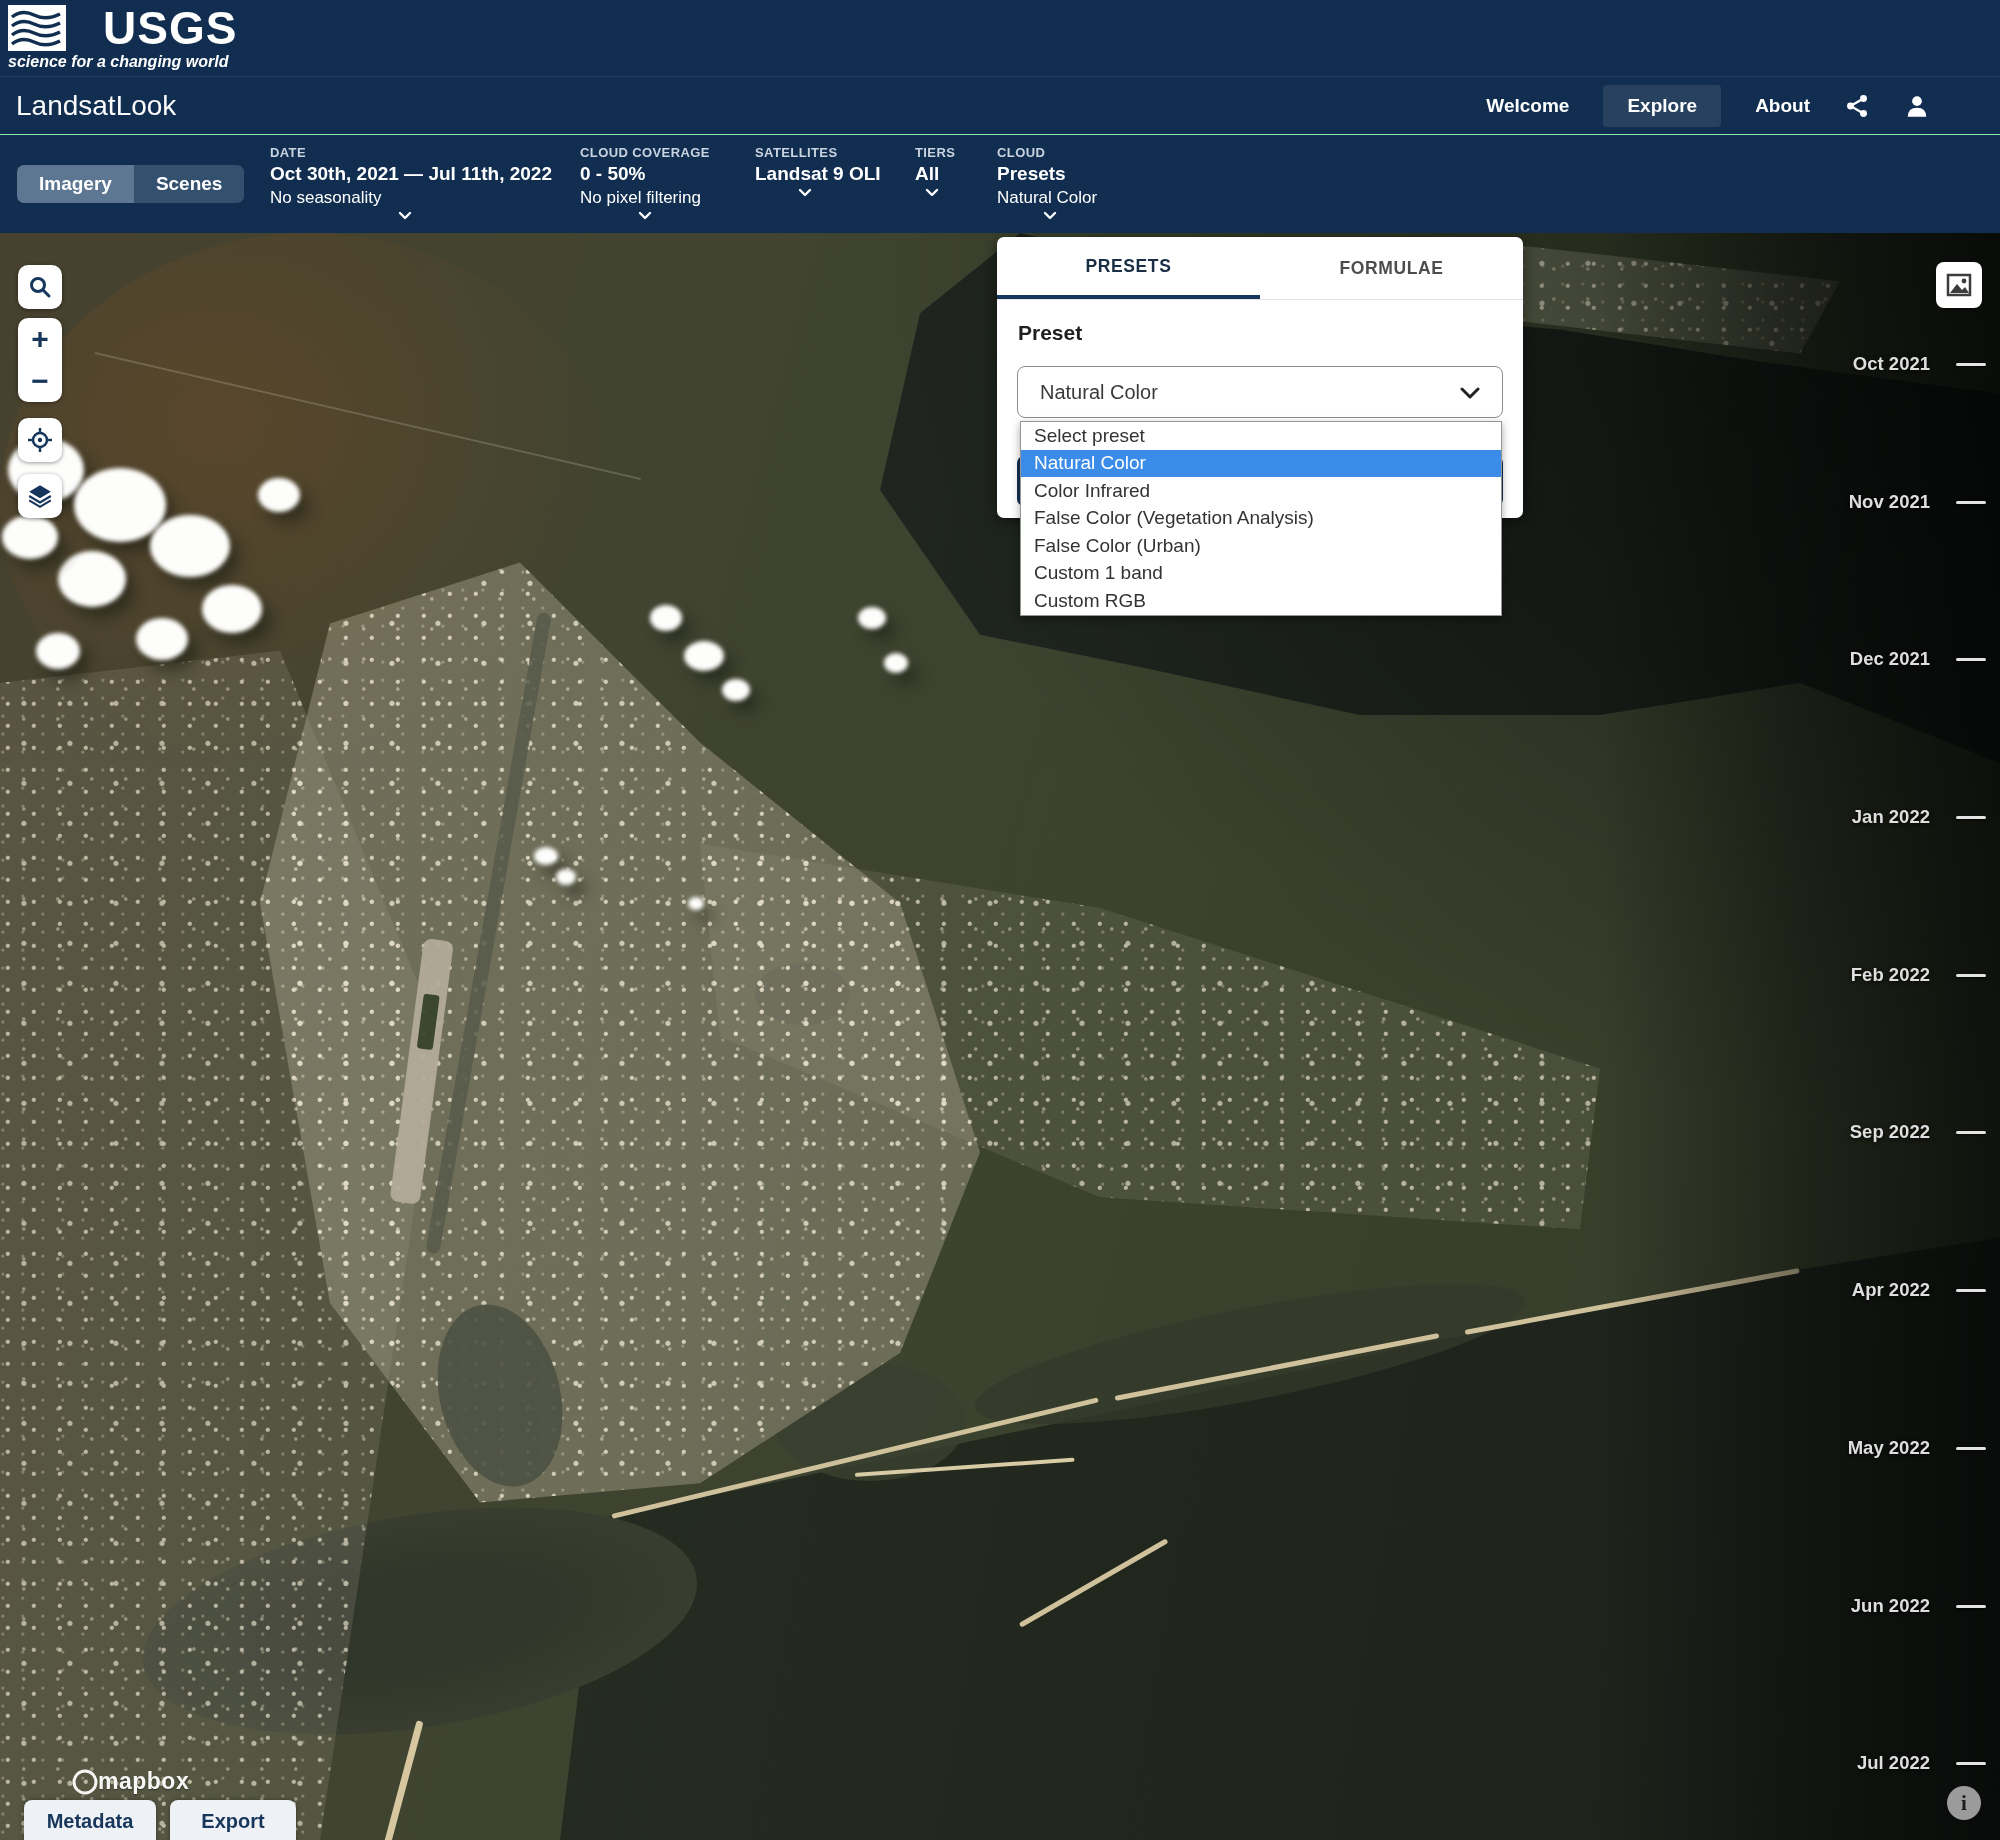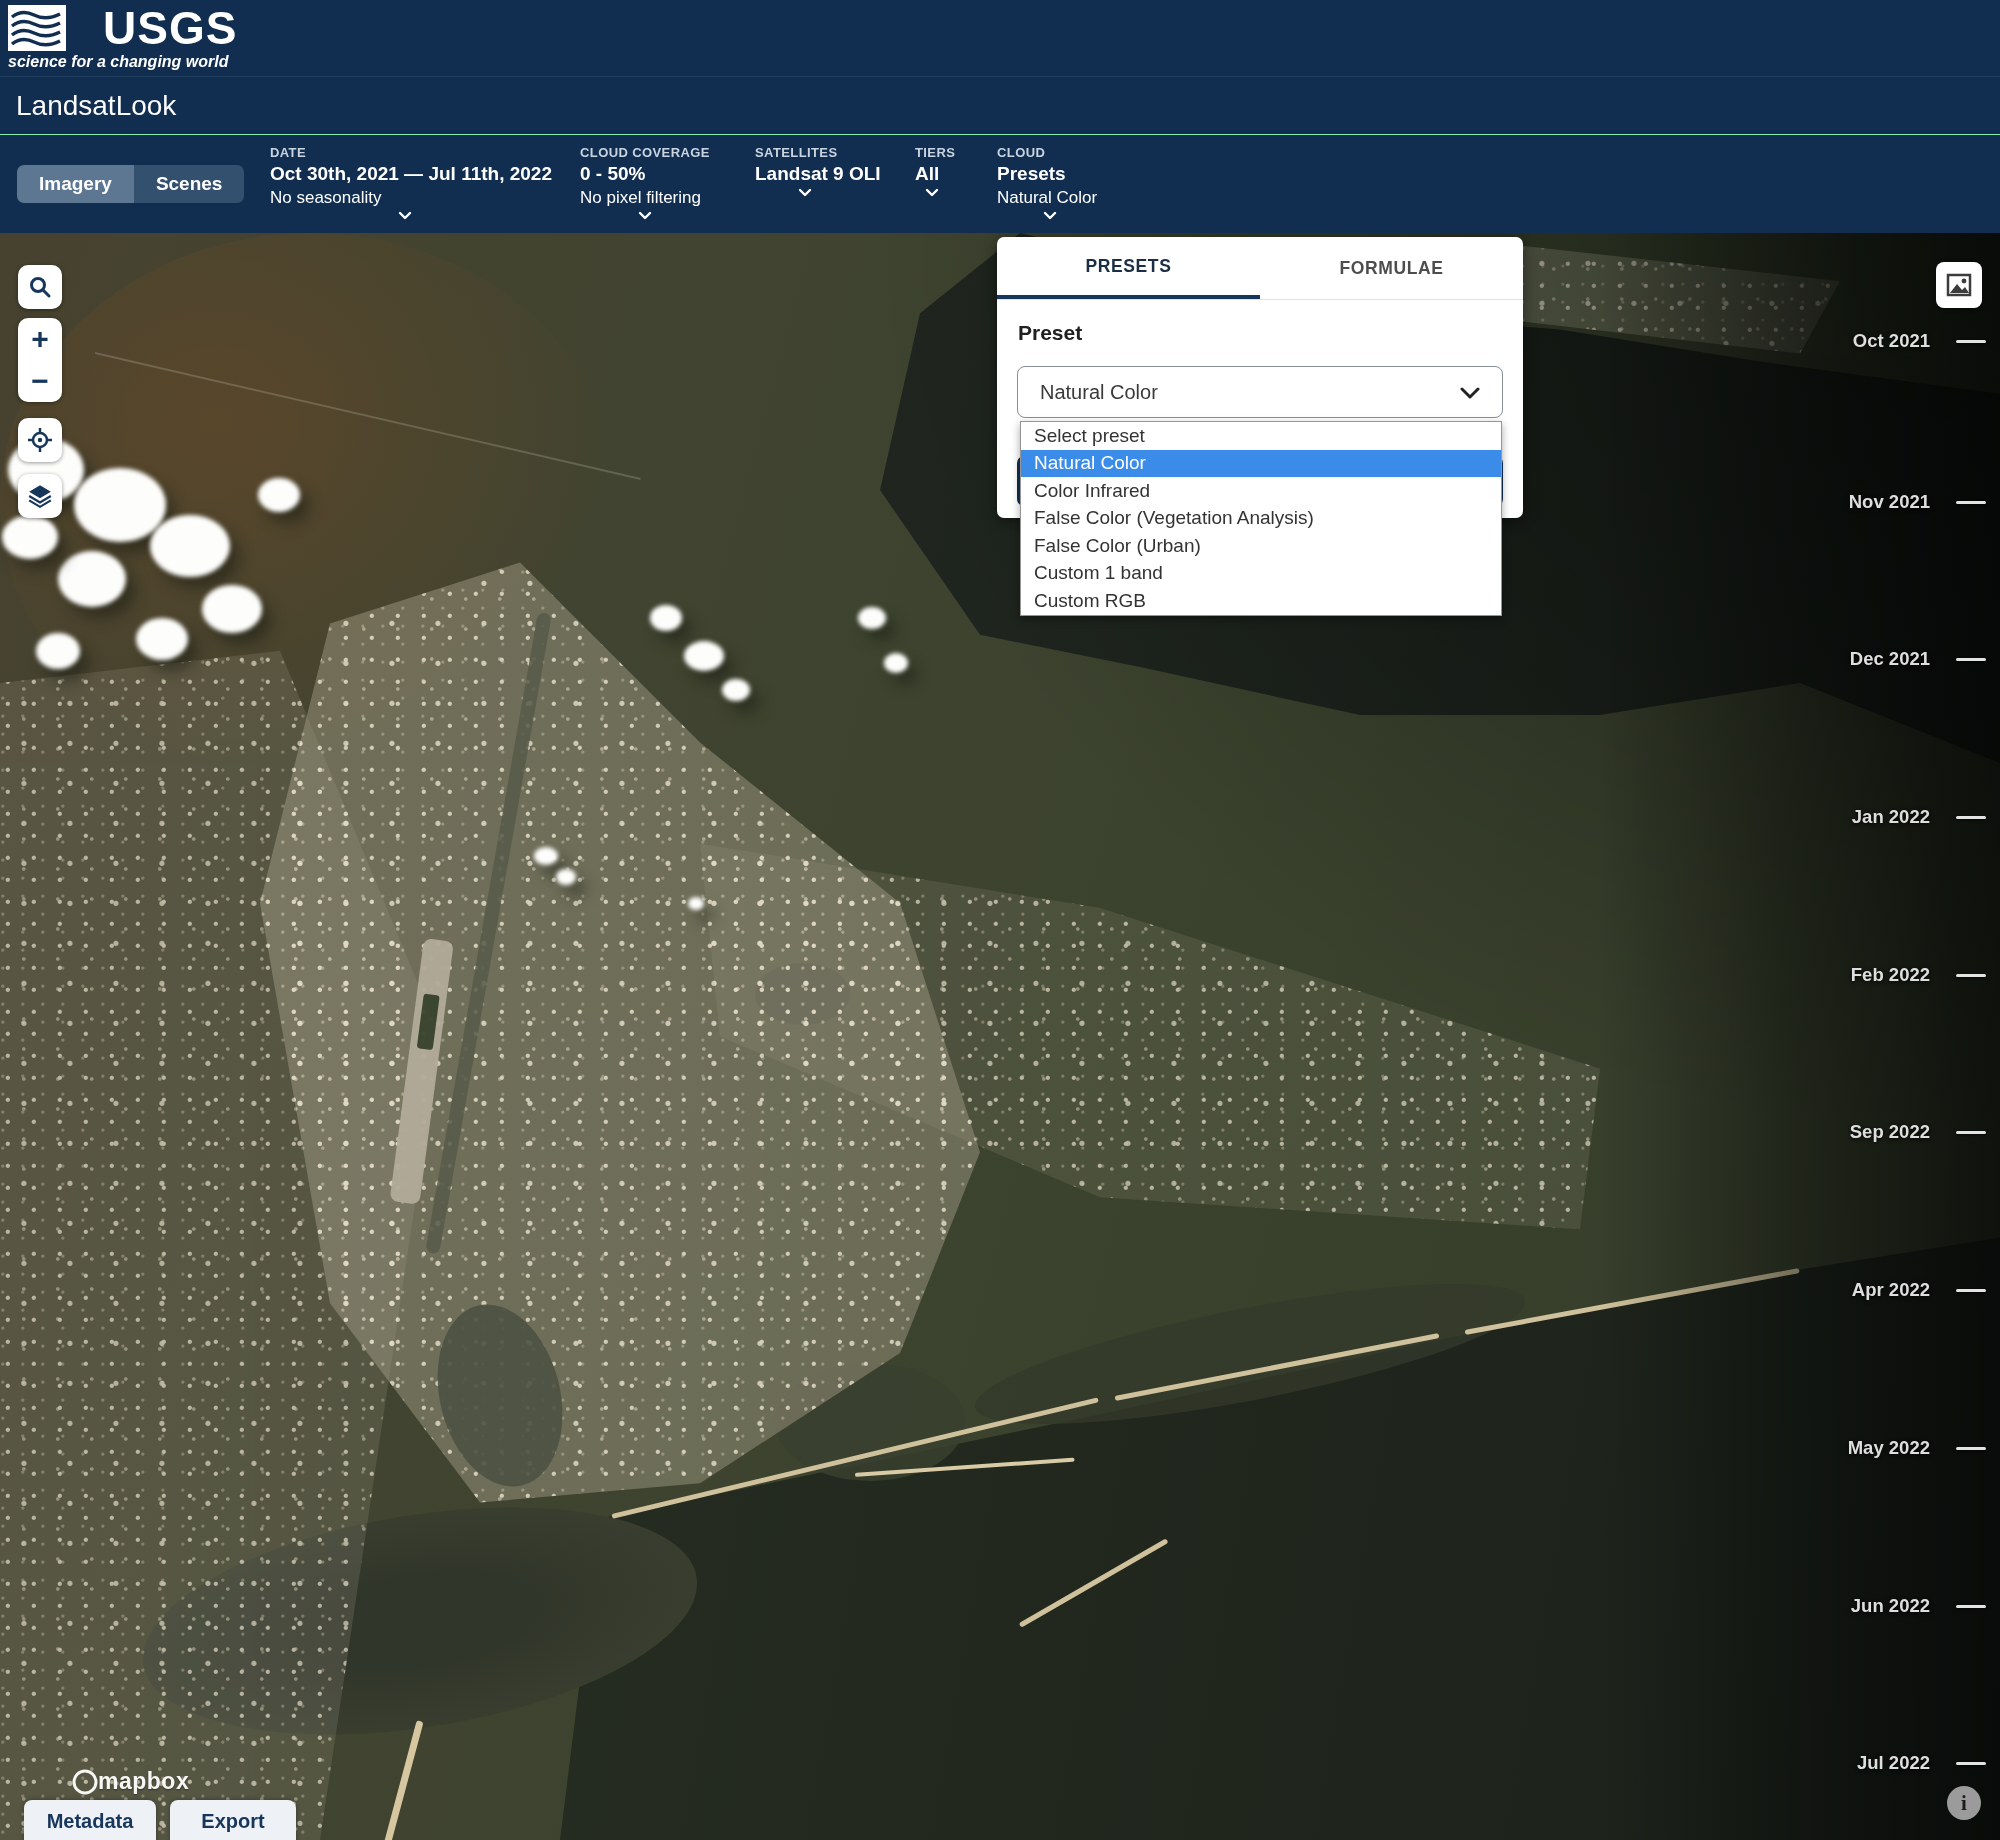--- a/index.html
+++ b/index.html
@@ -163,21 +163,21 @@
       <div class="cloud" style="left:534px;top:614px;width:24px;height:18px;"></div>
       <div class="cloud" style="left:556px;top:636px;width:20px;height:16px;"></div>
       <div class="cloud" style="left:688px;top:664px;width:16px;height:13px;"></div>
     </div>
 
     <div id="dark-corner" class="lyr"></div>
     <div id="dark-right" class="lyr"></div>
   </div>
 
   <div>
-    <div class="tl-item" style="top:330px;">
+    <div class="tl-item" style="top:353px;">
         <span class="tl-label">Oct 2021</span>
         <span class="tl-tick"></span>
       </div>
     <div class="tl-item" style="top:491px;">
         <span class="tl-label">Nov 2021</span>
         <span class="tl-tick"></span>
       </div>
     <div class="tl-item" style="top:648px;">
         <span class="tl-label">Dec 2021</span>
         <span class="tl-tick"></span>
@@ -293,20 +293,36 @@
         <path d="M4 30 Q14 22 26 28 Q38 34 52 27" fill="none" stroke="#112e51" stroke-width="3.4"></path>
         <path d="M4 39 Q14 31 26 37 Q38 43 52 36" fill="none" stroke="#112e51" stroke-width="3.4"></path>
       </svg>
       <span class="usgs-txt">USGS</span>
       <span class="usgs-tag">science for a changing world</span>
     </div>
   </div>
 
   <div id="hdr2" class="hdr">
     <div class="app-title">LandsatLook</div>
+    <div class="nav">
+      <span class="nav-item">Welcome</span>
+      <span class="nav-item active">Explore</span>
+      <span class="nav-item">About</span>
+      <svg width="26" height="26" viewBox="0 0 24 24">
+          <circle cx="18" cy="5" r="3.2" fill="#fff"></circle>
+          <circle cx="6" cy="12" r="3.2" fill="#fff"></circle>
+          <circle cx="18" cy="19" r="3.2" fill="#fff"></circle>
+          <line x1="6" y1="12" x2="18" y2="5" stroke="#fff" stroke-width="2.2"></line>
+          <line x1="6" y1="12" x2="18" y2="19" stroke="#fff" stroke-width="2.2"></line>
+        </svg>
+      <svg width="26" height="26" viewBox="0 0 24 24">
+          <circle cx="12" cy="7.5" r="4.5" fill="#fff"></circle>
+          <path d="M3.5 22 Q3.5 13.5 12 13.5 Q20.5 13.5 20.5 22 Z" fill="#fff"></path>
+        </svg>
+    </div>
   </div>
 
   <div id="hdr3" class="hdr">
     <div class="toggle">
       <div class="tg on">Imagery</div>
       <div class="tg off">Scenes</div>
     </div>
 
     <div class="fblock" style="left:270px;width:270px;">
       <div class="flabel">DATE</div>

